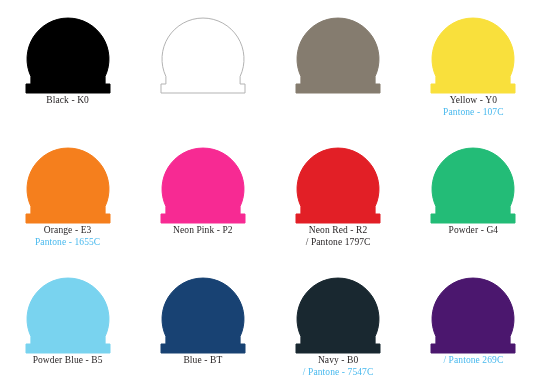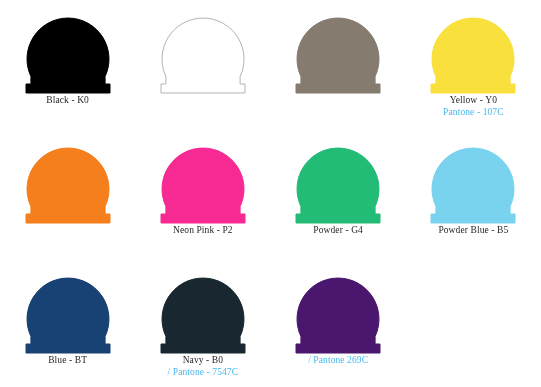--- a/index.html
+++ b/index.html
@@ -96,27 +96,40 @@
       </svg>
       <div class="cap-labels">
         <div class="cap-name">Yellow - Y0</div>
         <div class="cap-pantone blue">Pantone - 107C</div>
       </div>
     </div>
     <div class="swatch-cell">
       <svg viewBox="0 0 100 88" class="cap-shape">
         <path d="M 12.9 70.5 A 41 41 0 1 1 87.1 70.5 L 87.1 78 L 92 78 L 92 87 L 8 87 L 8 78 L 12.9 78 Z" fill="#f57f1d" stroke="#f57f1d" stroke-width="1"></path>
       </svg>
+      <div class="cap-labels">
+        <div class="cap-name">Orange - E3</div>
+        <div class="cap-pantone blue">Pantone - 1655C</div>
+      </div>
     </div>
     <div class="swatch-cell">
       <svg viewBox="0 0 100 88" class="cap-shape">
         <path d="M 12.9 70.5 A 41 41 0 1 1 87.1 70.5 L 87.1 78 L 92 78 L 92 87 L 8 87 L 8 78 L 12.9 78 Z" fill="#f72a93" stroke="#f72a93" stroke-width="1"></path>
       </svg>
       <div class="cap-labels">
         <div class="cap-name">Neon Pink - P2</div>
+      </div>
+    </div>
+    <div class="swatch-cell">
+      <svg viewBox="0 0 100 88" class="cap-shape">
+        <path d="M 12.9 70.5 A 41 41 0 1 1 87.1 70.5 L 87.1 78 L 92 78 L 92 87 L 8 87 L 8 78 L 12.9 78 Z" fill="#e21f26" stroke="#e21f26" stroke-width="1"></path>
+      </svg>
+      <div class="cap-labels">
+        <div class="cap-name">Neon Red - R2</div>
+        <div class="cap-pantone dark">/ Pantone 1797C</div>
       </div>
     </div>
     <div class="swatch-cell">
       <svg viewBox="0 0 100 88" class="cap-shape">
         <path d="M 12.9 70.5 A 41 41 0 1 1 87.1 70.5 L 87.1 78 L 92 78 L 92 87 L 8 87 L 8 78 L 12.9 78 Z" fill="#23bc77" stroke="#23bc77" stroke-width="1"></path>
       </svg>
       <div class="cap-labels">
         <div class="cap-name">Powder - G4</div>
       </div>
     </div>

